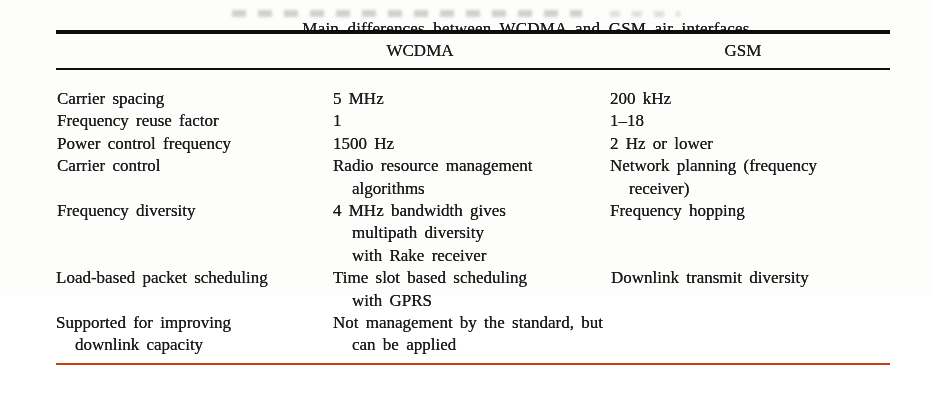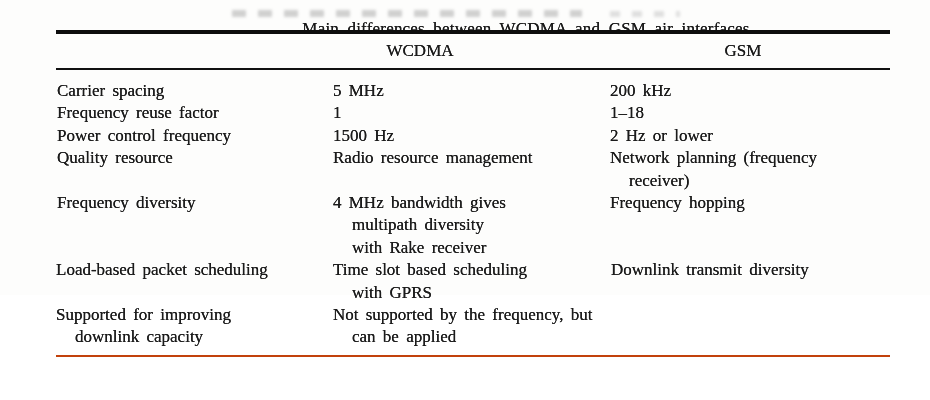--- a/index.html
+++ b/index.html
@@ -53,21 +53,21 @@
   .th{
     position:absolute;top:7px;
     transform:translateX(-50%);
     white-space:nowrap;
   }
   .th-wcdma{left:364px;}
   .th-gsm{left:687px;}
   .tbody{
     display:grid;
     grid-template-columns:277px 277px 1fr;
-    padding:10px 0 6px 0;
+    padding:18px 0 6px 0;
     font-size:17px;
     line-height:22.4px;
     word-spacing:3px;
   }
   .cell{white-space:nowrap;}
   .cell.c1{padding-left:1px;}
   .line{display:block;}
   .line.cont{padding-left:19px;}
 </style>
 </head>
@@ -113,24 +113,25 @@
           <span class="line">Power control frequency</span>
         </div>
       <div class="cell">
           <span class="line">1500 Hz</span>
         </div>
       <div class="cell">
           <span class="line">2 Hz or lower</span>
         </div>
 
       <div class="cell c1">
-          <span class="line">Quality resource</span>
+          <span class="line">Carrier control</span>
         </div>
       <div class="cell">
         <span class="line">Radio resource management</span>
+        <span class="line cont">algorithms</span>
       </div>
       <div class="cell">
         <span class="line">Network planning (frequency</span>
         <span class="line cont">receiver)</span>
       </div>
 
       <div class="cell c1">
           <span class="line">Frequency diversity</span>
         </div>
       <div class="cell">
@@ -151,19 +152,19 @@
       </div>
 
       <div class="cell c1">
           <span class="line">Downlink transmit diversity</span>
         </div>
       <div class="cell">
         <span class="line">Supported for improving</span>
         <span class="line cont">downlink capacity</span>
       </div>
       <div class="cell">
-        <span class="line">Not supported by the frequency, but</span>
+        <span class="line">Not management by the standard, but</span>
         <span class="line cont">can be applied</span>
       </div>
 
     </div>
   </div>
 </div>
 
 </body></html>

